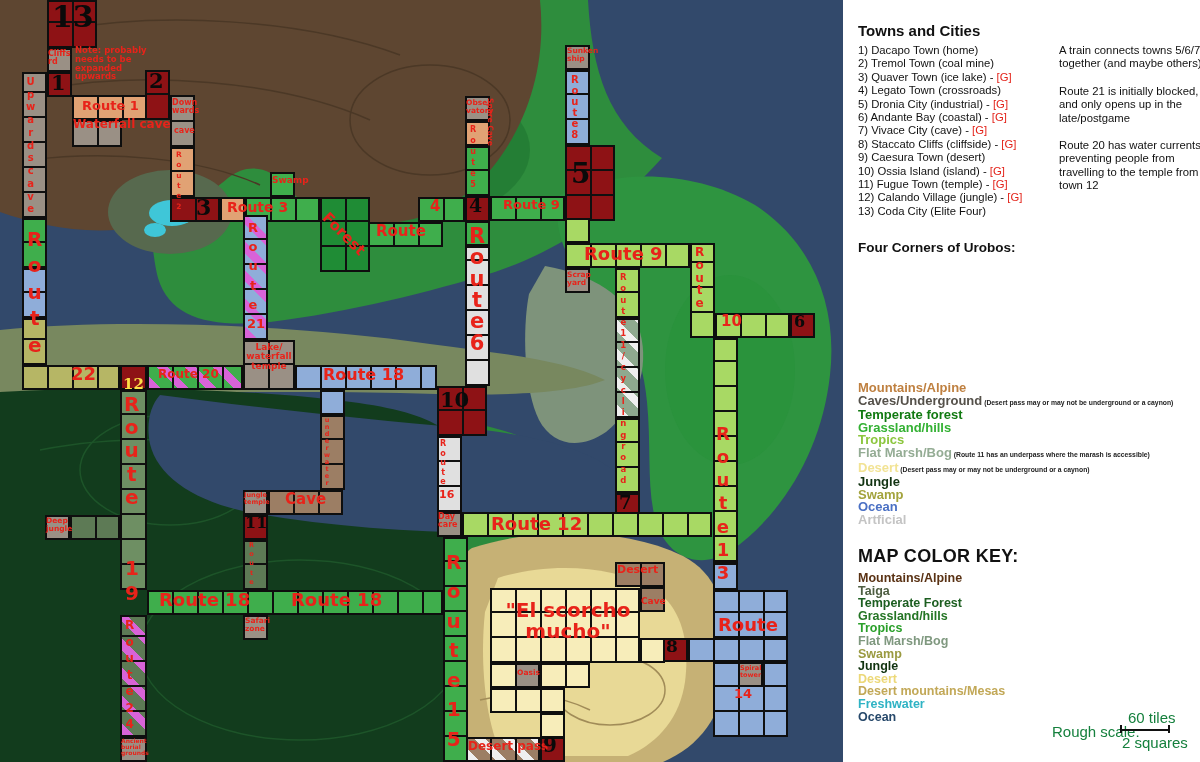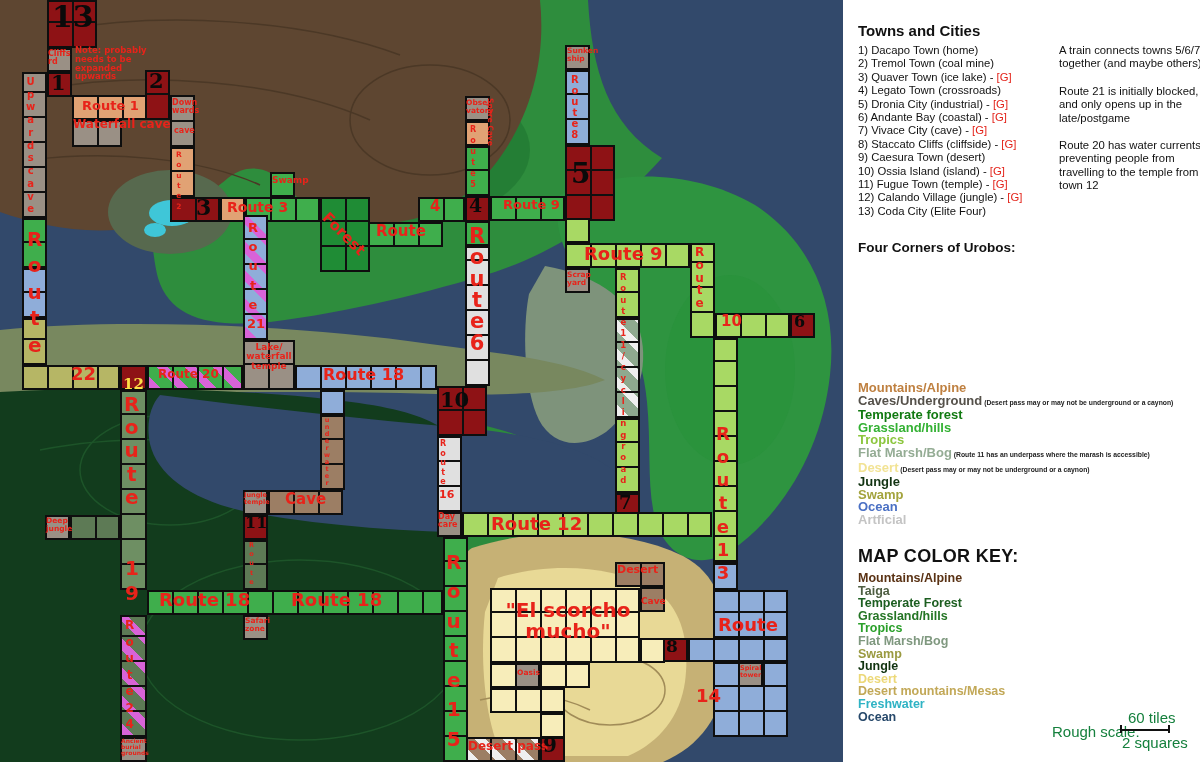--- a/index.html
+++ b/index.html
@@ -178,21 +178,21 @@
       <div class="lbl" style="left: 584px; top: 245px; font-size: 18px;">Route 9</div>
       <div class="lbl" style="left: 567px; top: 271px; font-size: 7.5px;">Scrap
 yard</div>
       <div class="lbl" style="left: 695px; top: 246px; font-size: 12px; line-height: 12.8px;"><div class="stk">R</div><div class="stk">o</div><div class="stk">u</div><div class="stk">t</div><div class="stk">e</div></div>
       <div class="lbl" style="left: 721px; top: 314px; font-size: 15px;">10</div>
       <div class="lbl serif" style="left: 794px; top: 314px; font-size: 16px; color: rgb(10, 10, 10);">6</div>
       <div class="lbl" style="left: 620px; top: 272px; font-size: 8.5px; line-height: 11.2632px;"><div class="stk">R</div><div class="stk">o</div><div class="stk">u</div><div class="stk">t</div><div class="stk">e</div><div class="stk">1</div><div class="stk">1</div><div class="stk">/</div><div class="stk">c</div><div class="stk">y</div><div class="stk">c</div><div class="stk">l</div><div class="stk">i</div><div class="stk">n</div><div class="stk">g</div><div class="stk">r</div><div class="stk">o</div><div class="stk">a</div><div class="stk">d</div></div>
       <div class="lbl serif" style="left: 619px; top: 494px; font-size: 18px; color: rgb(10, 10, 10);">7</div>
       <div class="lbl" style="left: 716px; top: 422px; font-size: 18px; line-height: 23.1429px;"><div class="stk">R</div><div class="stk">o</div><div class="stk">u</div><div class="stk">t</div><div class="stk">e</div><div class="stk">1</div><div class="stk">3</div></div>
       <div class="lbl" style="left: 718px; top: 616px; font-size: 18px;">Route</div>
-      <div class="lbl" style="left: 696px; top: 687px; font-size: 18px;">14</div>
+      <div class="lbl" style="left: 734px; top: 687px; font-size: 13px;">14</div>
       <div class="lbl" style="left: 740px; top: 665px; font-size: 6.5px;">Spiral
 tower</div>
       <div class="lbl serif" style="left: 666px; top: 638px; font-size: 17px; color: rgb(10, 10, 10);">8</div>
       <div class="lbl" style="left: 503px; top: 600px; font-size: 20px; width: 130px; text-align: center;">"El scorcho
 mucho"</div>
       <div class="lbl" style="left: 517px; top: 669px; font-size: 7.5px;">Oasis</div>
       <div class="lbl" style="left: 617px; top: 564px; font-size: 11px;">Desert</div>
       <div class="lbl" style="left: 641px; top: 597px; font-size: 9px;">Cave</div>
       <div class="lbl" style="left: 468px; top: 740px; font-size: 12px;">Desert pass</div>
       <div class="lbl serif" style="left: 543px; top: 735px; font-size: 20px; color: rgb(10, 10, 10);">9</div>

